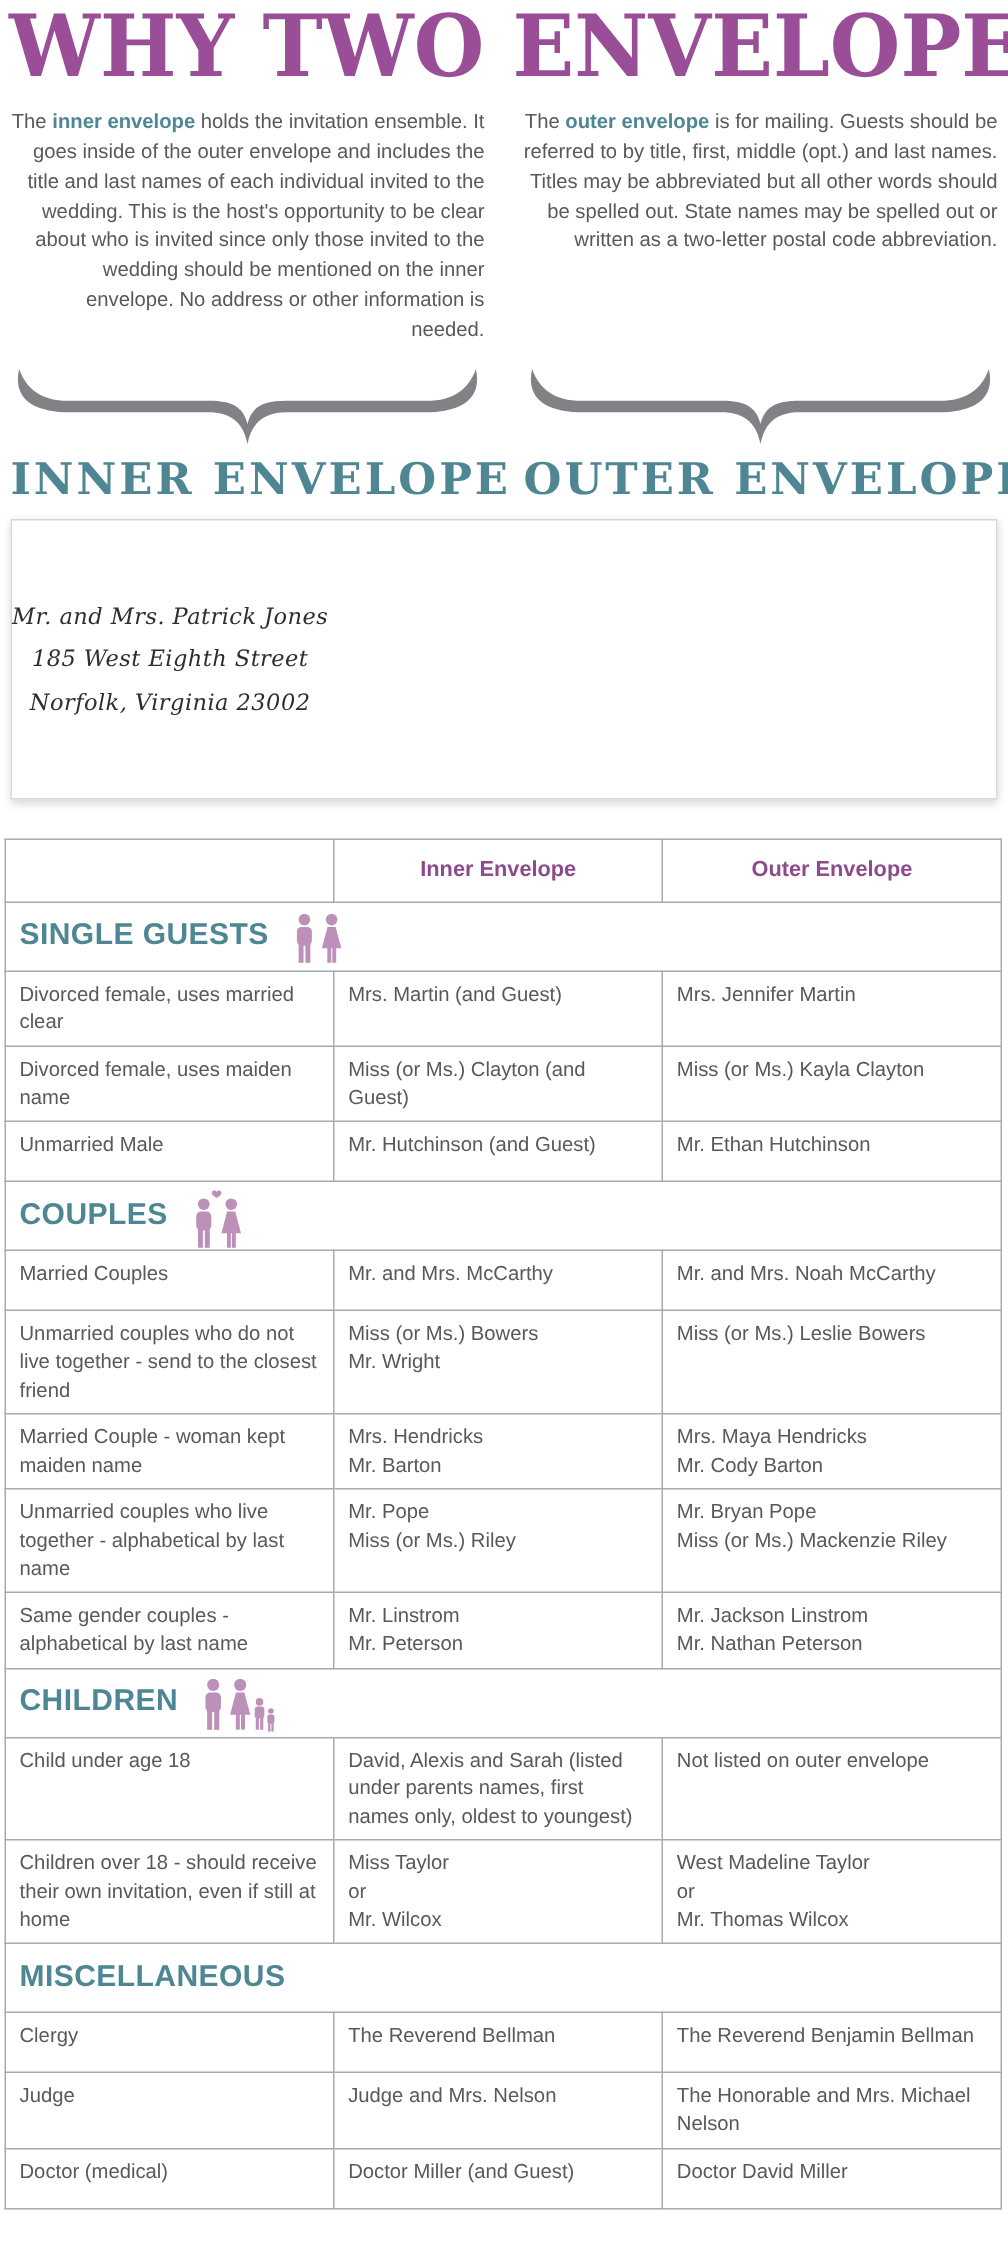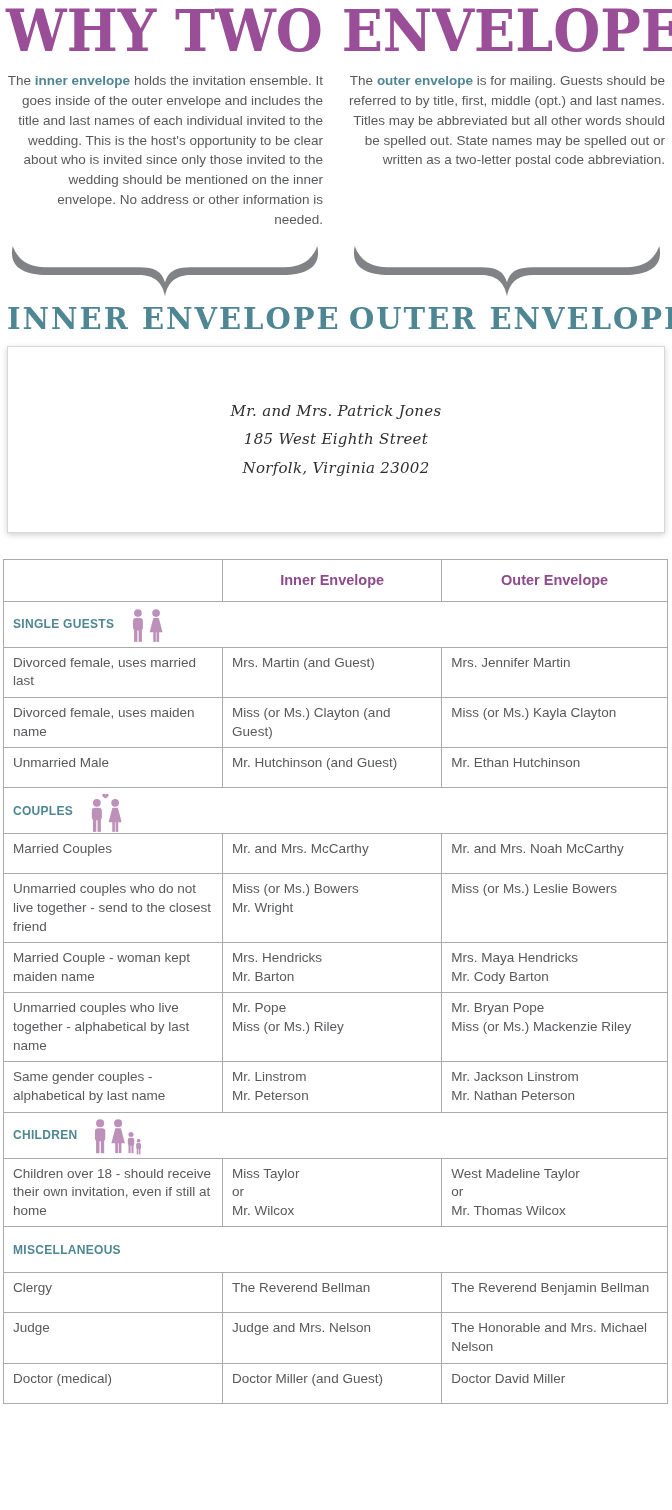--- a/index.html
+++ b/index.html
@@ -28,38 +28,38 @@
   .env-heads{margin-top:2px;}
   .env-heads h2{
     font-family:"DejaVu Serif", serif; font-weight:700; font-size:29px; letter-spacing:2px;
     color:var(--teal); text-align:center; white-space:nowrap;
   }
 
   .envelopes{margin-top:10px;}
   .envelope{
     height:187px; background:#fff; border:1px solid #d8d8d8;
     box-shadow:0 2px 6px rgba(0,0,0,.18);
-    display:flex; align-items:center; justify-content:center;
+    display:flex; align-items:center; justify-content:flex-start;
   }
   .script{
     font-family:"DejaVu Serif", serif; font-style:italic; font-size:15px; color:#2e2e2e;
     text-align:center; line-height:1.9; letter-spacing:.3px;
   }
 
   table.addr{border-collapse:collapse; width:665px; margin:26px 0 0 3px; table-layout:fixed;}
   table.addr col.c1{width:33%;} table.addr col.c2{width:33%;} table.addr col.c3{width:34%;}
   table.addr td{
     border:1px solid var(--table-border); vertical-align:top; padding:6px 9px;
     font-size:13.5px; line-height:1.38; color:var(--body-gray); white-space:pre-line;
     overflow:hidden;
   }
   tr.head-row td{height:42px; vertical-align:middle; text-align:center;
     color:var(--header-purple); font-weight:bold; font-size:14.5px; white-space:normal;}
   tr.section-row td{height:46px; vertical-align:middle; white-space:normal; padding:2px 9px;}
-  .section-label{color:var(--teal); font-weight:bold; font-size:12px; letter-spacing:.3px; vertical-align:middle;}
+  .section-label{color:var(--teal); font-weight:bold; font-size:20px; letter-spacing:.3px; vertical-align:middle;}
   .sec-icon{vertical-align:middle; margin-left:14px; position:relative; top:2px;}
   tr.data-row td{height:40px;}
 </style>
 </head>
 <body>
 
 <div class="page">
 
   <h1 class="title">WHY TWO ENVELOPES?</h1>
 
@@ -120,21 +120,21 @@
               </g>
     <g>
                 <circle cx="24" cy="3.6" r="3.4"></circle>
                 <path d="M21.6 7.9h4.8l3.3 12.6H18.3z"></path>
                 <rect x="21.5" y="19.4" width="2.3" height="9.6"></rect>
                 <rect x="24.4" y="19.4" width="2.3" height="9.6"></rect>
               </g>
   </svg></td>
         </tr>
         <tr class="data-row">
-          <td>Divorced female, uses married last</td>
+          <td>Divorced female, uses married clear</td>
           <td>Mrs. Martin (and Guest)</td>
           <td>Mrs. Jennifer Martin</td>
         </tr>
         <tr class="data-row">
           <td>Divorced female, uses maiden name</td>
           <td>Miss (or Ms.) Clayton (and Guest)</td>
           <td>Miss (or Ms.) Kayla Clayton</td>
         </tr>
         <tr class="data-row">
           <td>Unmarried Male</td>
@@ -212,20 +212,25 @@
               </g>
     <g transform="translate(38.5,17.5) scale(0.46)">
                 <circle cx="8" cy="3.8" r="3.6"></circle>
                 <rect x="3.4" y="8.3" width="9.2" height="11.5" rx="2.9"></rect>
                 <rect x="4.4" y="18.4" width="3" height="12"></rect>
                 <rect x="8.6" y="18.4" width="3" height="12"></rect>
               </g>
   </svg></td>
         </tr>
         <tr class="data-row">
+          <td>Child under age 18</td>
+          <td>David, Alexis and Sarah (listed under parents names, first names only, oldest to youngest)</td>
+          <td>Not listed on outer envelope</td>
+        </tr>
+        <tr class="data-row">
           <td>Children over 18 - should receive their own invitation, even if still at home</td>
           <td>Miss Taylor
 or
 Mr. Wilcox</td>
           <td>West Madeline Taylor
 or
 Mr. Thomas Wilcox</td>
         </tr>
         <tr class="section-row">
           <td colspan="3"><span class="section-label">MISCELLANEOUS</span></td>

